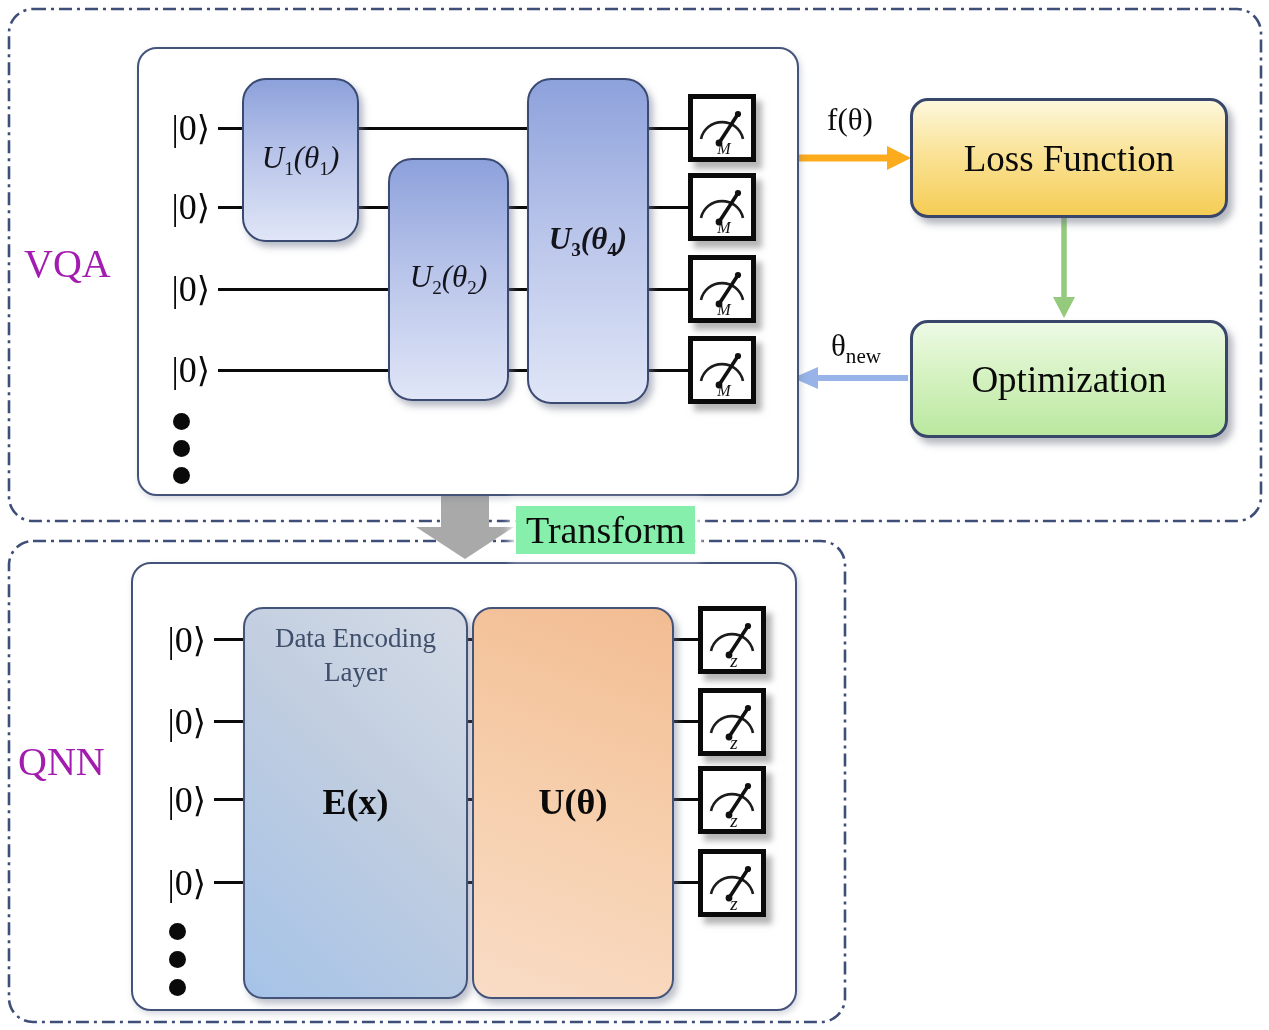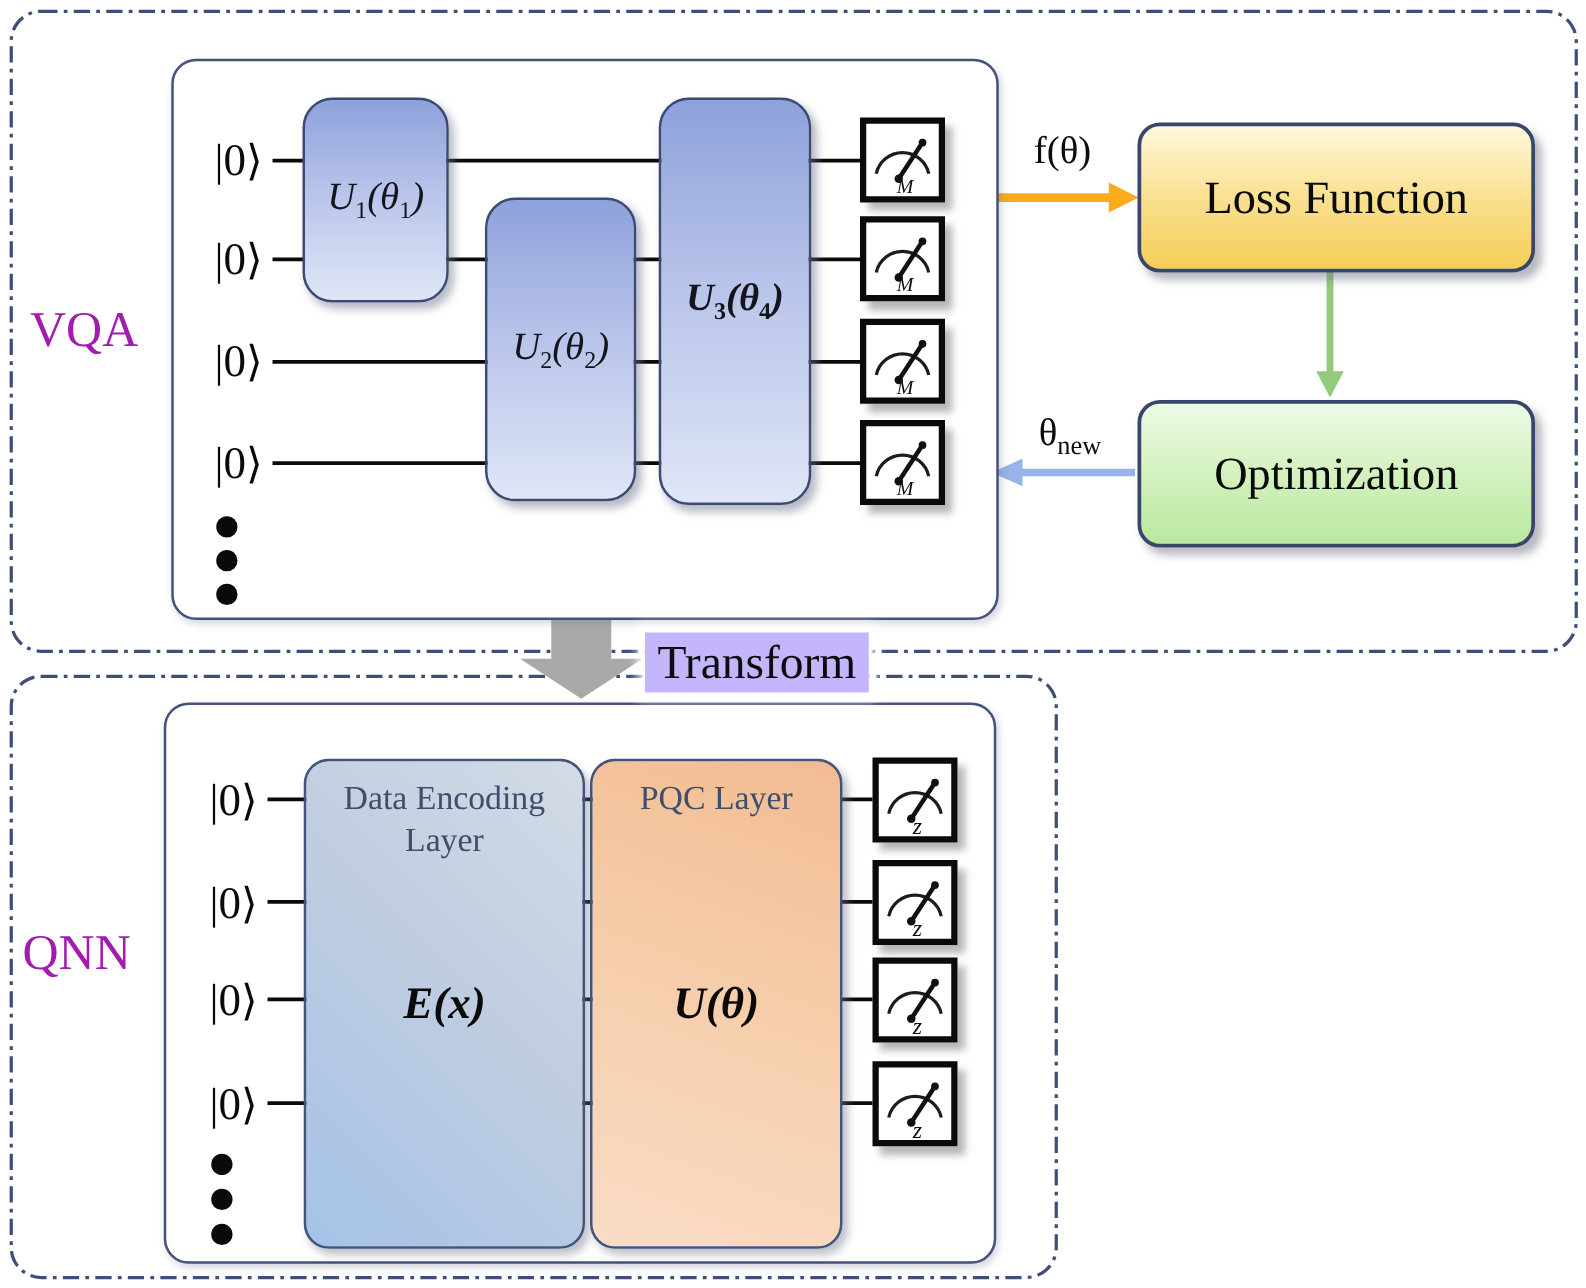--- a/index.html
+++ b/index.html
@@ -75,21 +75,21 @@
   
   .math-label{position:absolute;font-size:31px;color:#0c0c0c;
     text-align:center;z-index:5;}
   .f-theta{left:798px;top:102px;width:104px;}
   .theta-new{left:800px;top:328px;width:112px;}
   .theta-new sub{font-size:0.68em;}
 
   
   .transform-label{
     position:absolute;left:516px;top:506px;z-index:5;font-size:38px;color:#0c0c0c;
-    background:#c4b5fd;padding:2px 10px;box-shadow:0 0 8px 6px rgba(255,255,255,0.9);
+    background:#86efac;padding:2px 10px;box-shadow:0 0 8px 6px rgba(255,255,255,0.9);
   }
 
   
   .dot{position:absolute;width:17px;height:17px;border-radius:50%;background:#0a0a0a;z-index:3;}
   .vd{left:173px;} .qd{left:169px;}
   .vd1{top:413px;} .vd2{top:440px;} .vd3{top:467px;}
   .qd1{top:923px;} .qd2{top:951px;} .qd3{top:979px;}
 
   
   .layer-box{
@@ -99,21 +99,21 @@
   .enc-box{left:243px;top:607px;width:209px;height:388px;
     background:linear-gradient(225deg,#d4dbe6 0%,#c0cde0 45%,#a5c3e8 100%);padding-left:12px;}
   .pqc-box{left:472px;top:607px;width:198px;height:388px;
     background:linear-gradient(200deg,#f2bc92 0%,#f6cda9 45%,#f9dcc6 100%);}
   .layer-title{
     position:absolute;top:12px;left:0;width:100%;text-align:center;
     font-size:27px;line-height:34px;color:#3f4e6b;
   }
   .layer-formula{
     position:absolute;top:50%;left:0;width:100%;transform:translateY(-52%);
-    text-align:center;font-weight:bold;font-style:italic;font-size:36px;color:#0a0a0a;
+    text-align:center;font-weight:bold;font-size:36px;color:#0a0a0a;
   }
 </style>
 </head>
 <body>
 
 <div id="stage">
 
   <svg id="bg" viewBox="0 0 1269 1030">
     <rect x="9" y="9" width="1252" height="512" rx="24" fill="none" stroke="#3e4e78" stroke-width="2.6" stroke-dasharray="13 5 3 5"></rect>
     <rect x="9" y="541" width="836" height="481" rx="24" fill="none" stroke="#3e4e78" stroke-width="2.6" stroke-dasharray="13 5 3 5"></rect>
@@ -224,21 +224,20 @@
 
   <div class="layer-box enc-box">
     <div class="layer-title">
       <div>Data Encoding</div>
       <div>Layer</div>
     </div>
     <div class="layer-formula">E(x)</div>
   </div>
 
   <div class="layer-box pqc-box">
-    <div class="layer-title">PQC Layer</div>
     <div class="layer-formula">U(θ)</div>
   </div>
 
   <div class="gauge gq gq1">
     <svg viewBox="0 0 58 58">
       <path d="M 8 40 A 21.5 21.5 0 0 1 50 40" fill="none" stroke="#1c1c1c" stroke-width="2.6"></path>
       <line x1="26" y1="44" x2="45" y2="15" stroke="#101010" stroke-width="3.6"></line>
       <circle cx="26" cy="44" r="3.4" fill="#101010"></circle>
       <circle cx="45" cy="15" r="3.1" fill="#101010"></circle>
       <text x="31" y="56" text-anchor="middle" font-size="19" font-style="italic" font-family="Liberation Serif, DejaVu Serif, serif" fill="#101010">z</text>

